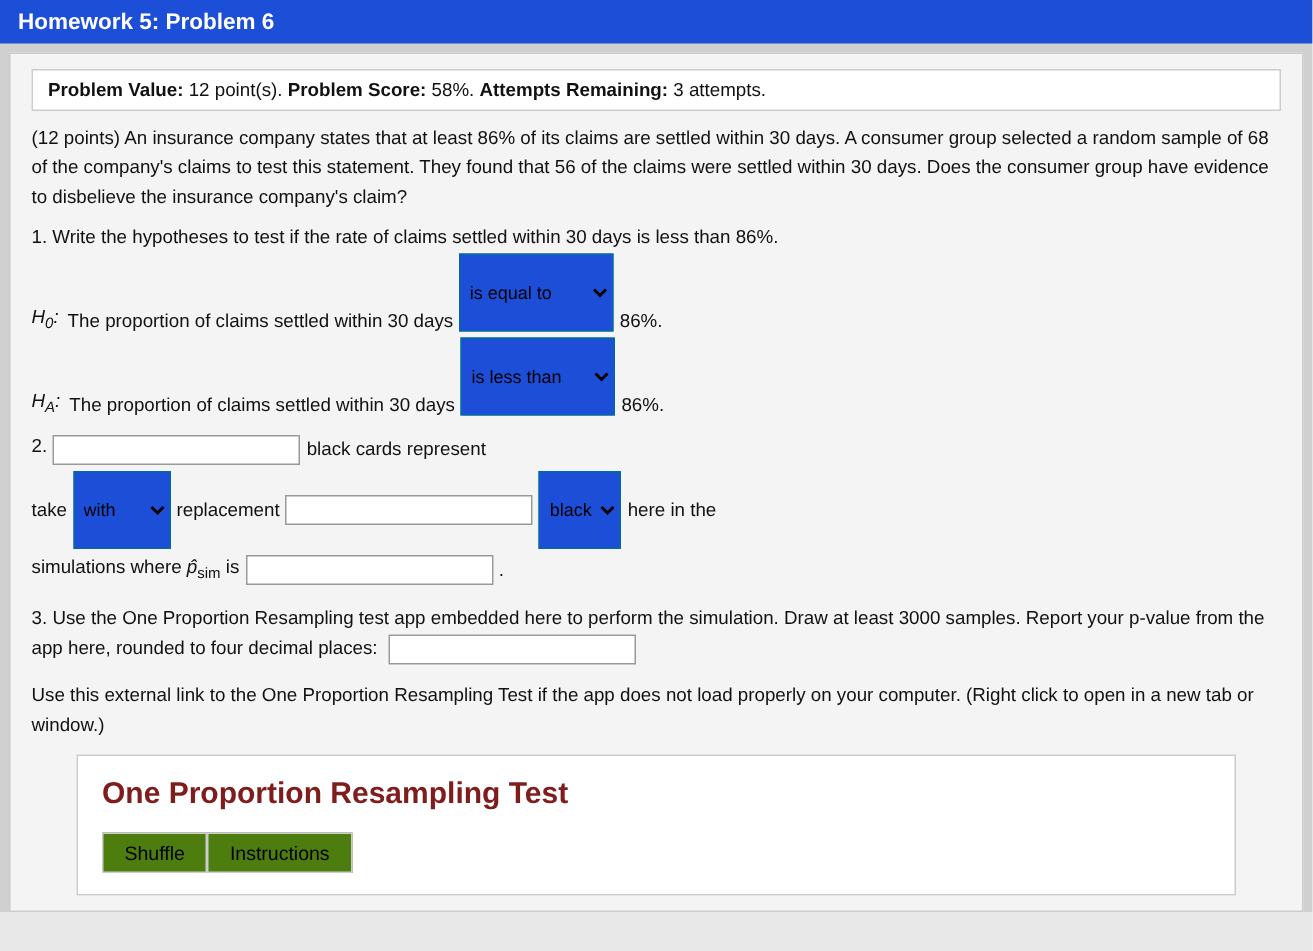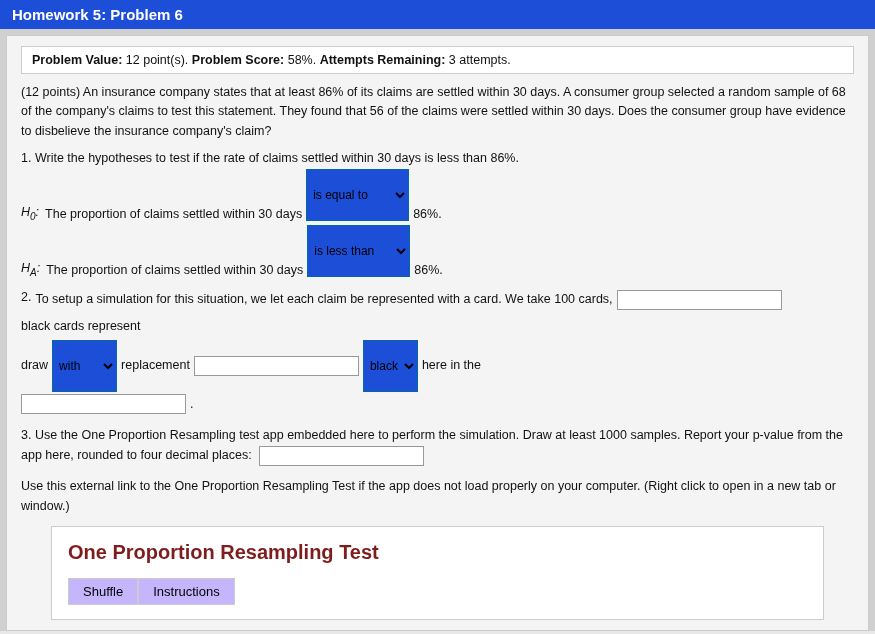--- a/index.html
+++ b/index.html
@@ -110,21 +110,21 @@
       font-weight: bold;
       color: #7f1d1d;
       margin-bottom: 14px;
     }
     .app-buttons {
       display: flex;
       gap: 0;
     }
     .app-btn {
       border: 1px solid #ccc;
-      background: #c4b5fd;
+      background: #4d7c0f;
       padding: 5px 14px;
       font-size: 13px;
       cursor: pointer;
     }
     sub {
       font-size: 10px;
     }
   </style>
 </head>
 <body>
@@ -167,47 +167,47 @@
           <option>is equal to</option>
           <option>is greater than</option>
         </select>
         <span>86%.</span>
       </div>
     </div>
 
     <div class="section sim-section">
       <div class="sim-line">
         <span class="section-title">2.</span>
-        <span>To setup a simulation for this situation, we let each claim be represented with a card. We take 100 cards,</span>
         <input type="text" class="blank-input" style="min-width: 80px;">
         <span>black cards represent</span>
       </div>
       <div class="sim-line">
-        <span>draw</span>
+        <span>take</span>
         <select>
           <option>with</option>
           <option>without</option>
         </select>
         <span>replacement</span>
         <input type="text" class="blank-input" style="min-width: 80px;">
         <select>
           <option>black</option>
           <option>red</option>
         </select>
         <span>here in the</span>
       </div>
       <div class="sim-line">
+        <span>simulations where <em>p̂</em><sub>sim</sub> is</span>
         <input type="text" class="blank-input" style="min-width: 60px;">
         <span>.</span>
       </div>
     </div>
 
     <div class="section3">
       <span class="section-title">3.</span>
-      <span>Use the One Proportion Resampling test app embedded here to perform the simulation. Draw at least 1000 samples. Report your p-value from the app here, rounded to four decimal places:</span>
+      <span>Use the One Proportion Resampling test app embedded here to perform the simulation. Draw at least 3000 samples. Report your p-value from the app here, rounded to four decimal places:</span>
       <input type="text" class="blank-input" style="min-width: 100px; margin-left: 4px;">
     </div>
     <div class="section3">Use this external link to the One Proportion Resampling Test if the app does not load properly on your computer. (Right click to open in a new tab or window.)</div>
 
     <div class="embedded-app">
       <div class="app-title">One Proportion Resampling Test</div>
       <div class="app-buttons">
         <button class="app-btn">Shuffle</button>
         <button class="app-btn">Instructions</button>
       </div>

